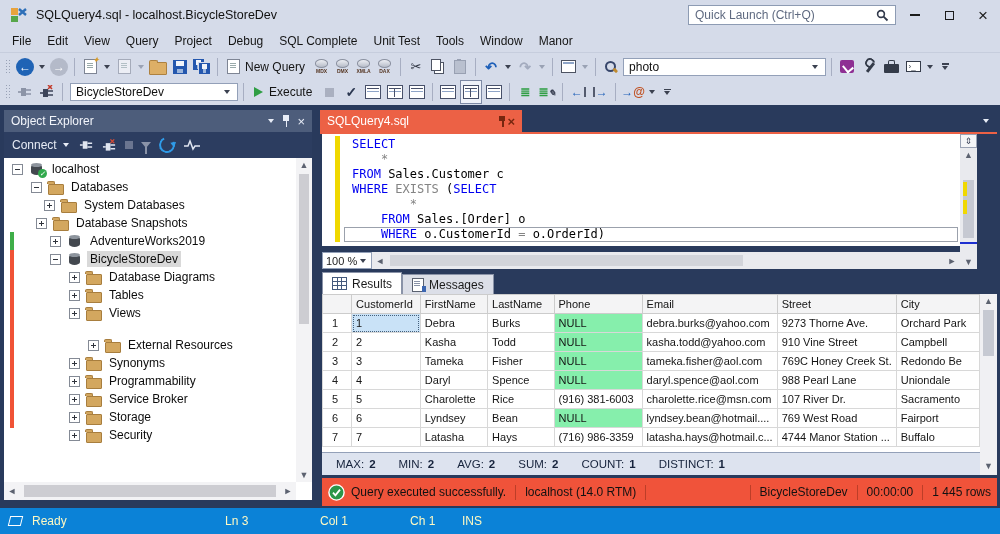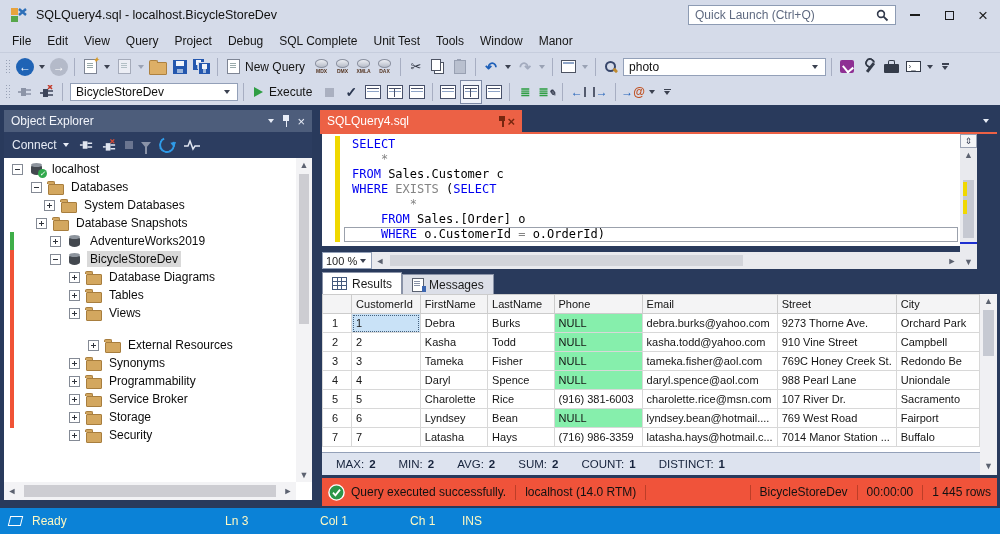--- a/index.html
+++ b/index.html
@@ -705,21 +705,21 @@
                 <td>769 West Road</td>
                 <td>Fairport</td>
               </tr>
               <tr>
                 <td class="rownum">7</td>
                 <td>7</td>
                 <td>Latasha</td>
                 <td>Hays</td>
                 <td>(716) 986-3359</td>
                 <td>latasha.hays@hotmail.c...</td>
-                <td>7014 Manor Station ...</td>
+                <td>4744 Manor Station ...</td>
                 <td>Buffalo</td>
               </tr>
             </tbody>
           </table>
       </div>
       <div class="grid-vscroll">
         <span class="scr-arrow">▲</span>
         <span class="gv-thumb"></span>
         <span class="scr-arrow gv-down">▼</span>
       </div>

